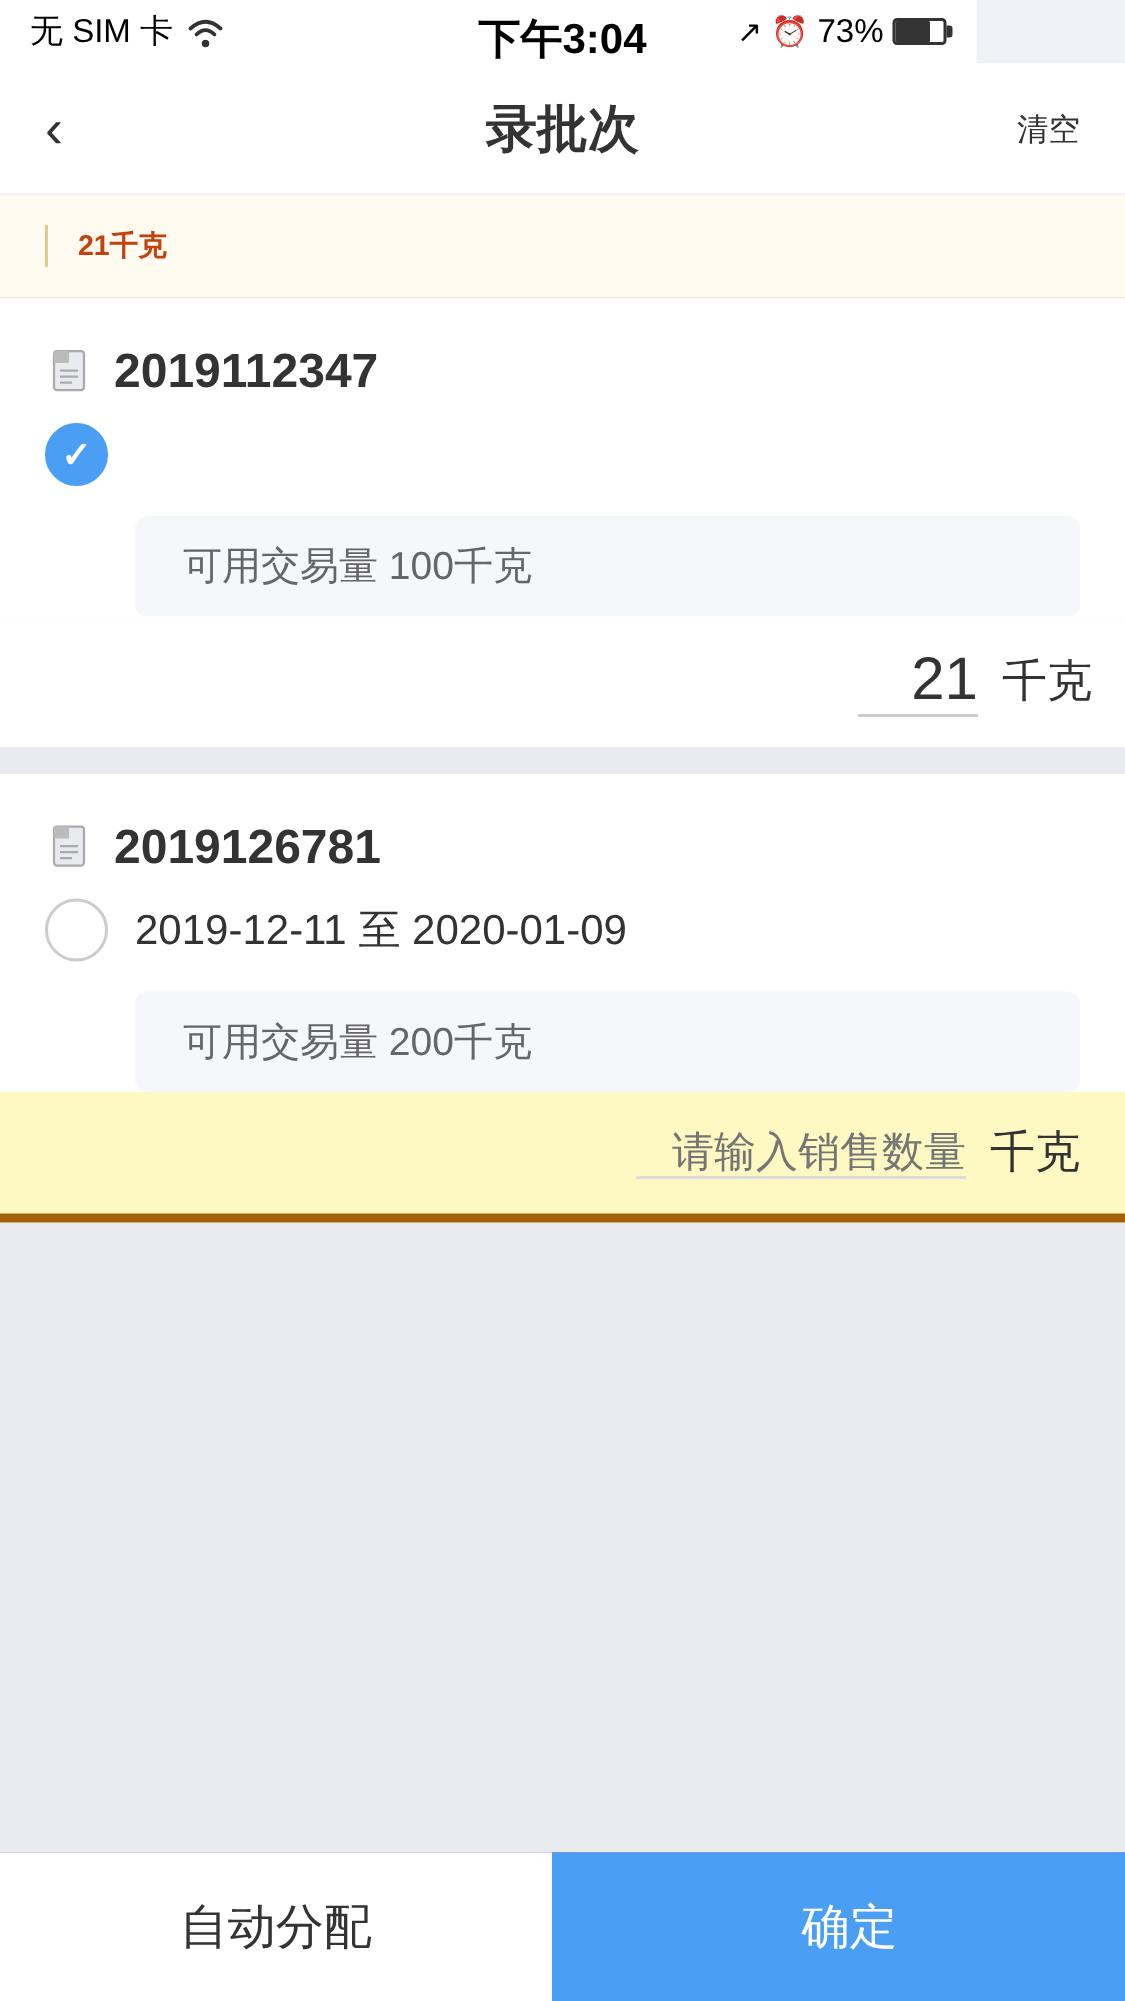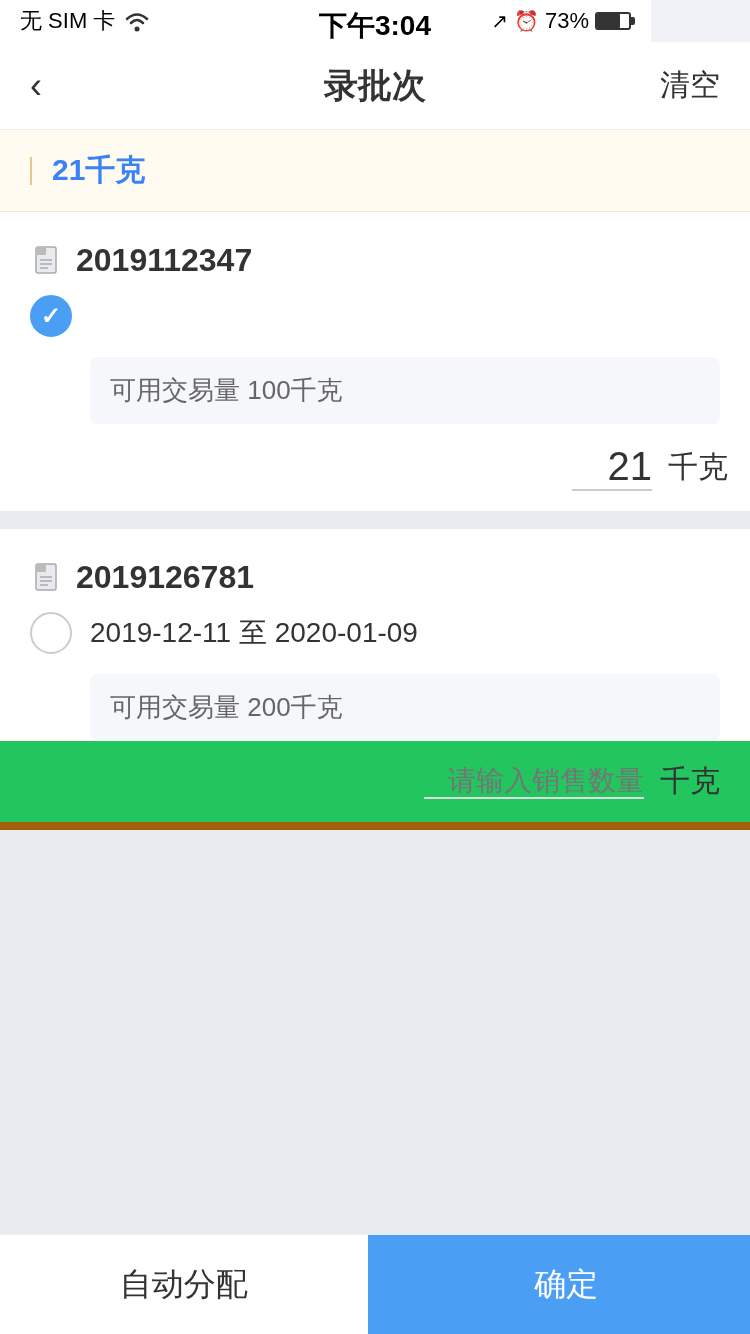--- a/index.html
+++ b/index.html
@@ -90,21 +90,21 @@
     }
     .nav-title {
       font-size: 34px;
       font-weight: 600;
       color: #333;
       position: absolute;
       left: 50%;
       transform: translateX(-50%);
     }
     .nav-action {
-      font-size: 30px;
+      font-size: 21px;
       color: #333;
       cursor: pointer;
     }
 
     
     .info-banner {
       background: #fffbf0;
       padding: 20px 30px;
       display: flex;
       align-items: center;
@@ -115,22 +115,22 @@
       font-size: 26px;
       color: #c9952a;
     }
     .info-banner-divider {
       width: 2px;
       height: 28px;
       background: #c9952a;
       opacity: 0.5;
     }
     .info-banner-value {
-      font-size: 30px;
-      color: #3b82f6;
+      font-size: 19px;
+      color: #c2410c;
       font-weight: 600;
     }
 
     
     .card {
       background: #fff;
       margin-bottom: 0;
       padding: 30px 30px 0 30px;
     }
     .card-row-id {
@@ -189,20 +189,21 @@
     .card-avail-box {
       background: #f5f7fa;
       border-radius: 8px;
       padding: 16px 20px;
       margin-bottom: 0;
       margin-left: 60px;
     }
     .card-avail-text {
       font-size: 26px;
       color: #666;
+      margin-left: 12px;
     }
 
     
     .amount-row {
       background: #fff;
       padding: 20px 22px 20px 30px;
       display: flex;
       align-items: center;
       justify-content: flex-end;
       gap: 16px;
@@ -220,27 +221,27 @@
     }
 
     
     .card2 {
       background: #fff;
       padding: 30px 30px 0 30px;
     }
 
     
     .input-row {
-      background: #22c55e;
+      background: #fef9c3;
       padding: 20px 30px;
       display: flex;
       align-items: center;
       justify-content: flex-end;
       gap: 16px;
-      border-bottom: 8px solid #a16207;
+      border-bottom: 6px solid #a16207;
       position: relative;
     }
     .input-unit {
       font-size: 30px;
       color: #333;
     }
 
     
     .gray-area {
       background: #e8eaf0;

